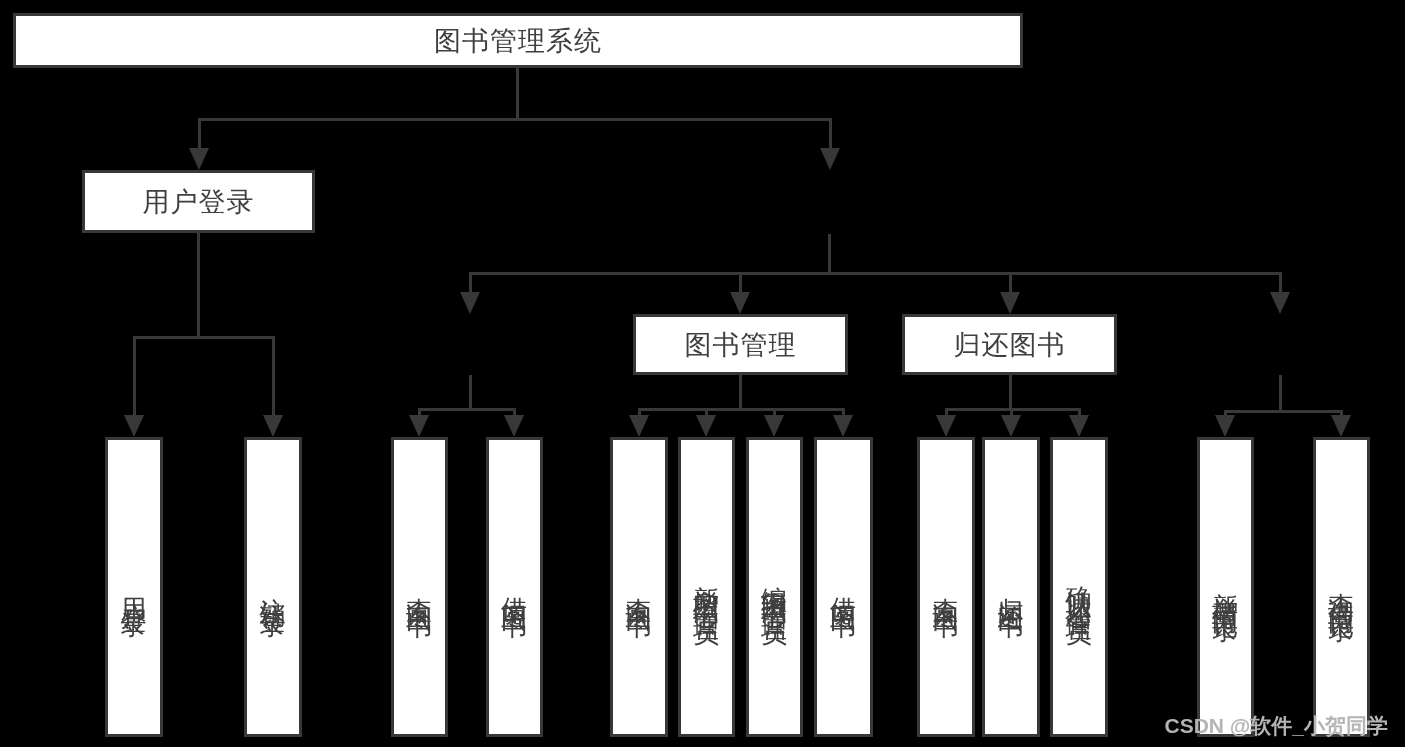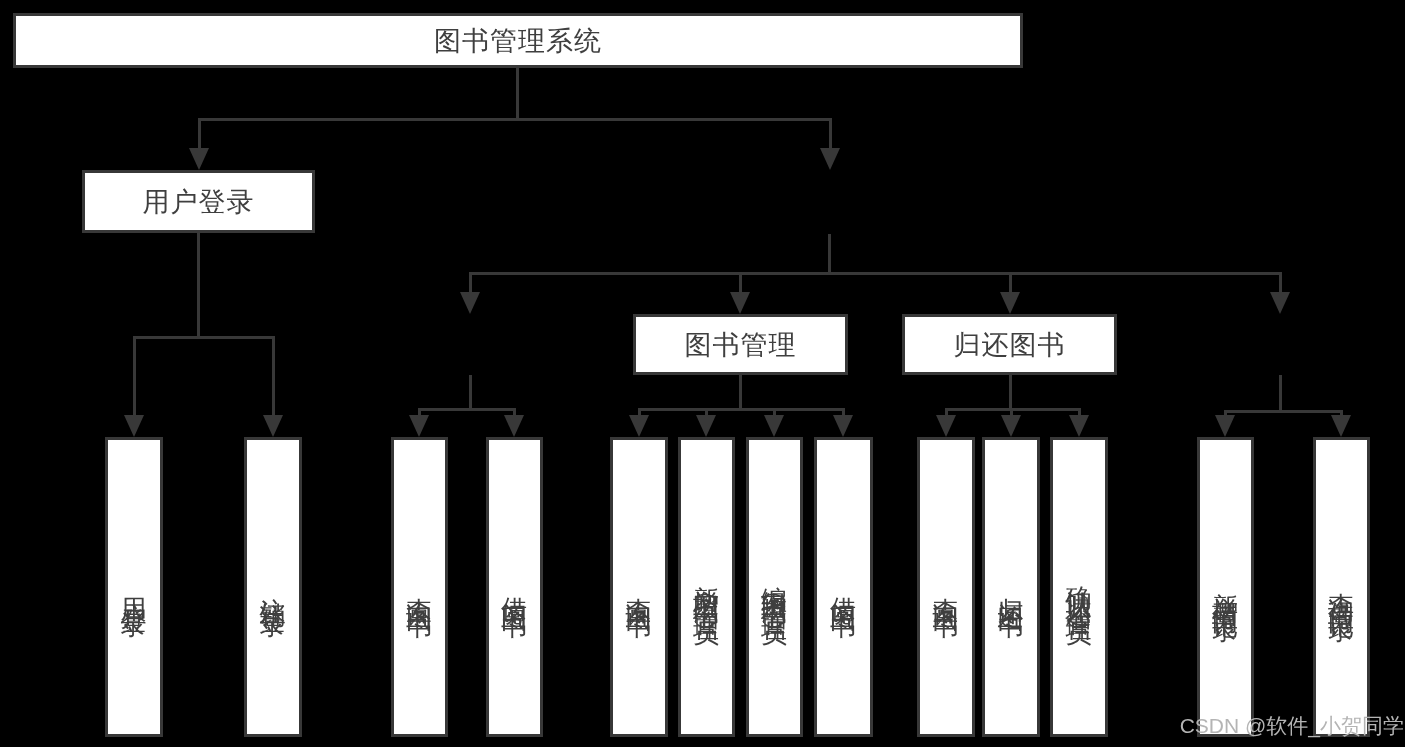--- a/index.html
+++ b/index.html
@@ -34,24 +34,25 @@
   .arrow-down {
     position: absolute;
     width: 0; height: 0;
     border-left: 10px solid transparent;
     border-right: 10px solid transparent;
     border-top: 22px solid var(--line, #383838);
   }
   .watermark {
     position: absolute;
     top: 712px;
-    right: 1px;
+    right: 17px;
     font-size: 21px;
     color: var(--wm, #b4b4b4);
     white-space: nowrap;
+    font-weight: bold;
   }
 </style>
 </head>
 <body>
 
 <div class="canvas">
 
   <div class="box h" style="left:13px; top:13px; width:1010px; height:55px;">图书管理系统</div>
 
   <div class="box h" style="left:82px; top:170px; width:233px; height:63px;">用户登录</div>

